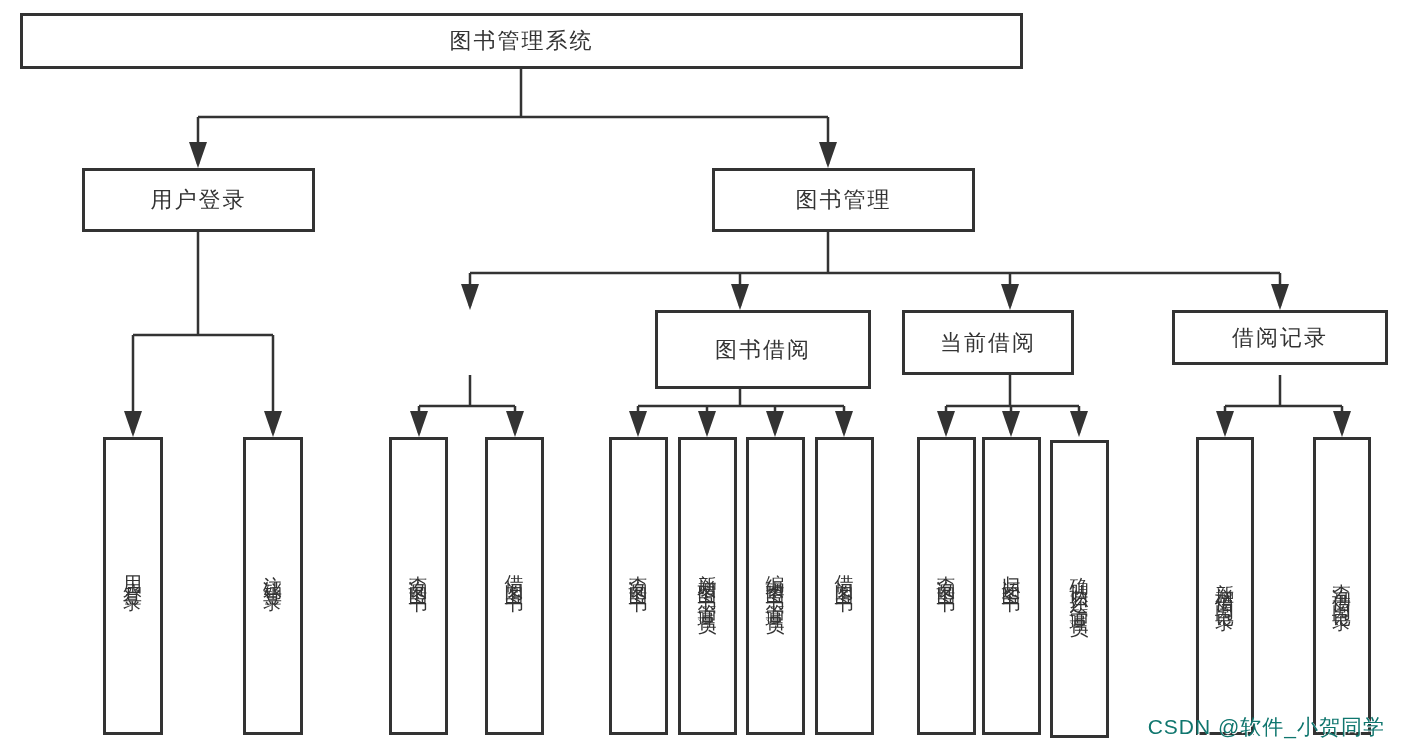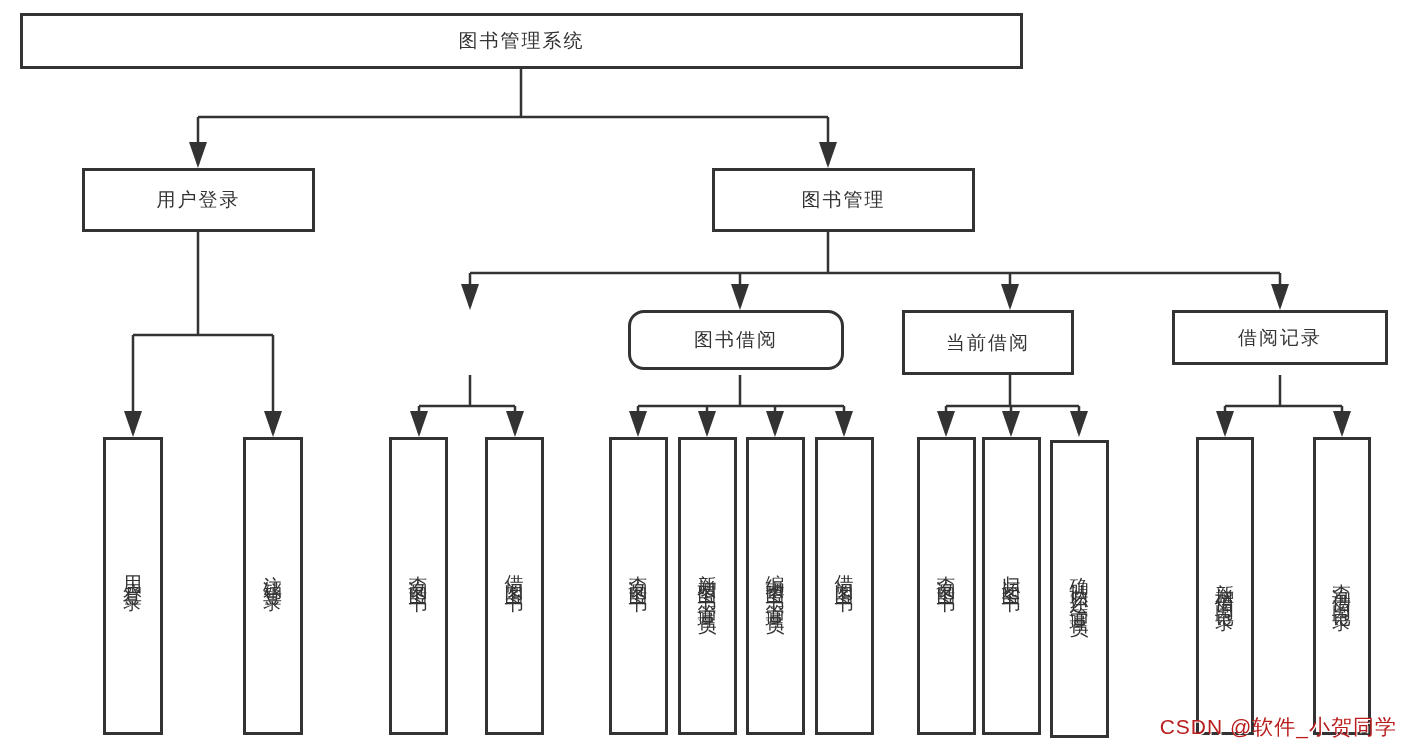--- a/index.html
+++ b/index.html
@@ -25,39 +25,39 @@
     position: absolute;
     box-sizing: border-box;
     border: 3px solid #333333;
     background: #ffffff;
     display: flex;
     align-items: center;
     justify-content: center;
     color: #333333;
   }
   .h-node {
-    font-size: 19px;
+    font-size: 22px;
     letter-spacing: 2px;
     white-space: nowrap;
     font-family: Liberation Serif, serif;
   }
   .v-node span {
     writing-mode: vertical-rl;
     text-orientation: mixed;
     font-size: 19px;
     letter-spacing: 6px;
     line-height: 1;
   }
   .v-node.short span { padding-bottom: 28px; } 
   .watermark {
     position: absolute;
-    right: 8px;
+    right: 20px;
     bottom: 6px;
     font-size: 21px;
-    color: #b91c1c;
+    color: #0f766e;
     letter-spacing: 1px;
     text-shadow: 1px 1px 0 #ffffff;
     white-space: nowrap;
     pointer-events: none;
   }
 </style>
 </head>
 <body>
 
 <div id="stage">
@@ -100,21 +100,21 @@
       <polygon points="1216,411 1234,411 1225,437"></polygon>
       <polygon points="1333,411 1351,411 1342,437"></polygon>
     </g>
   </svg>
 
   <div class="node h-node" style="left:20px; top:13px; width:1003px; height:56px;">图书管理系统</div>
 
   <div class="node h-node" style="left:82px; top:168px; width:233px; height:64px;">用户登录</div>
   <div class="node h-node" style="left:712px; top:168px; width:263px; height:64px;">图书管理</div>
 
-  <div class="node h-node" style="left:628px; top:310px; width:216px; height:60px;border-radius:16px;">图书借阅</div>
+  <div class="node h-node" style="left:655px; top:310px; width:216px; height:79px;">图书借阅</div>
   <div class="node h-node" style="left:902px; top:310px; width:172px; height:65px;">当前借阅</div>
   <div class="node h-node" style="left:1172px; top:310px; width:216px; height:55px;">借阅记录</div>
 
   <div class="node v-node short" style="left:103px; top:437px; width:60px; height:298px;">
     <span>用户登录</span>
   </div>
   <div class="node v-node short" style="left:243px; top:437px; width:60px; height:298px;">
     <span>注销登录</span>
   </div>
 

